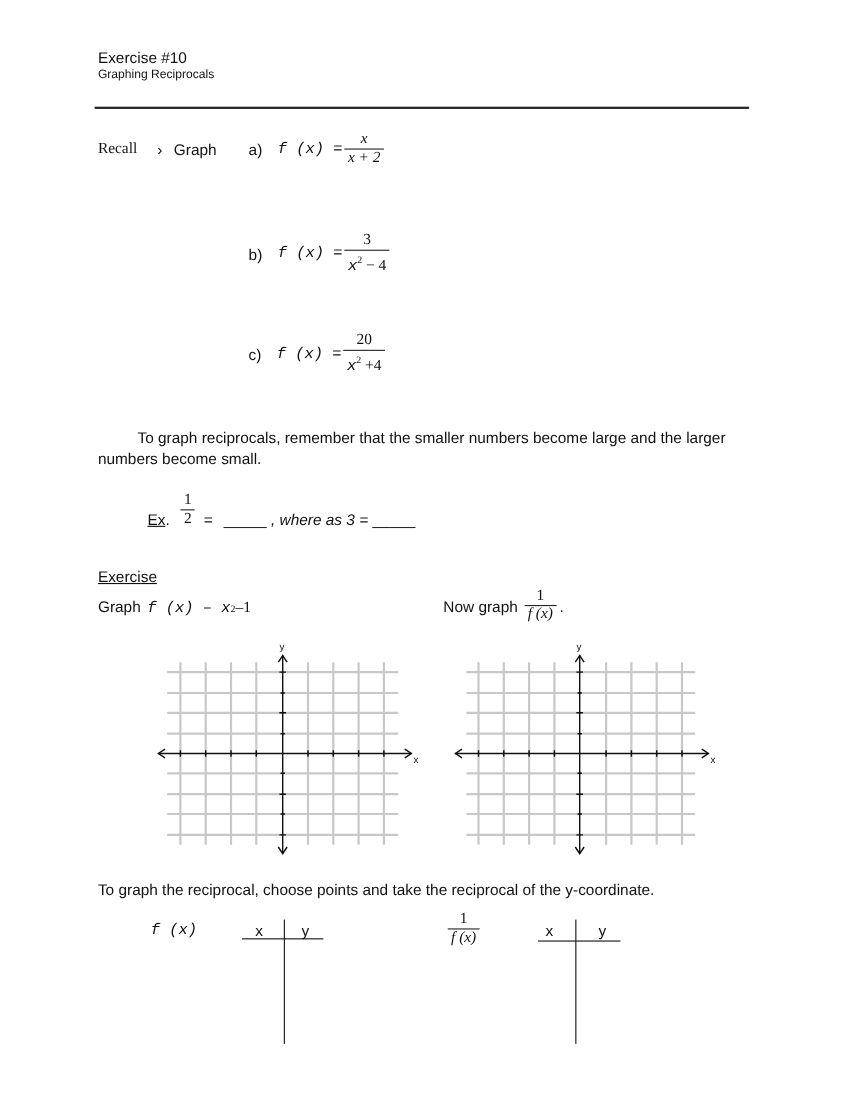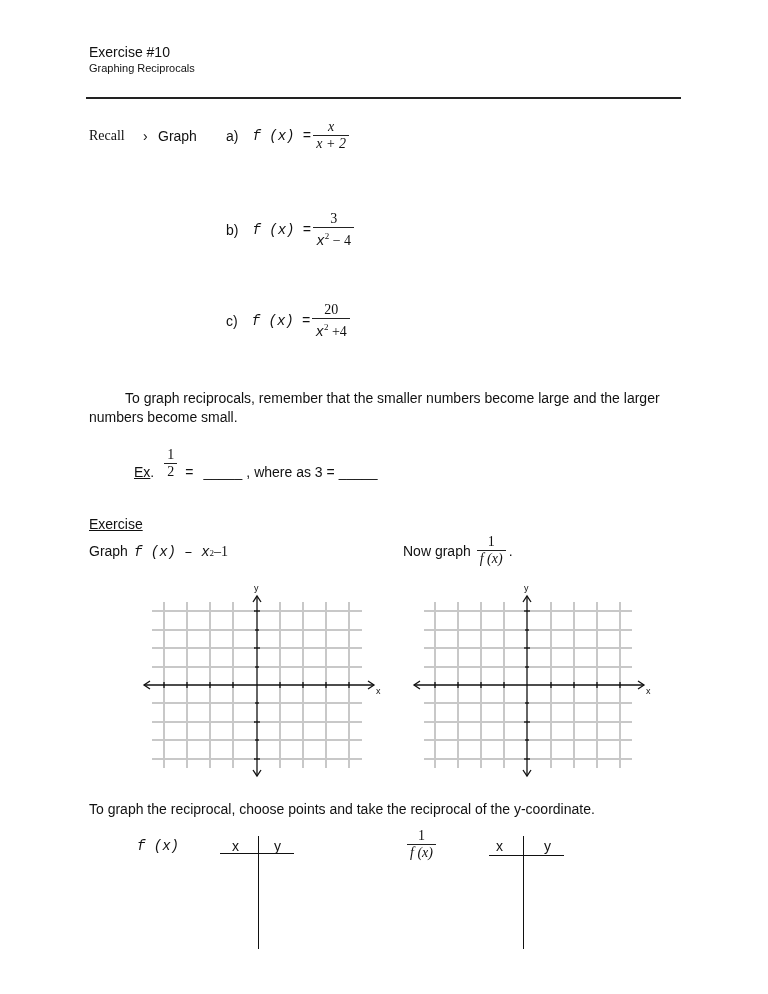--- a/index.html
+++ b/index.html
@@ -66,21 +66,21 @@
 <div class="abs" style="left:134px; top:447px; display:flex; align-items:flex-end;">
   <span class="u">Ex</span>
   <span style="margin-right:10px;">.</span>
   <span class="frac" style="margin-right:8px;">
     <span class="top num">1</span>
     <span class="bar"></span>
     <span class="bot num">2</span>
   </span>
   <span style="margin-right:10px;">=</span>
   <span style="margin-right:4px;">_____</span>
-  <span style="margin-right:4px;">, where as 3 =</span>
+  <span style="margin-right:4px;font-style:italic;">, where as 3 =</span>
   <span>_____</span>
 </div>
 
 <div class="abs u" style="left:89px; top:516px;">Exercise</div>
 
 <div class="abs" style="left:89px; top:543px; display:flex; align-items:baseline;">
   <span style="margin-right:6px;">Graph</span>
   <span class="math">f (x) – x</span>
     <sup class="num">2</sup>
     <span class="num"> –1</span>

